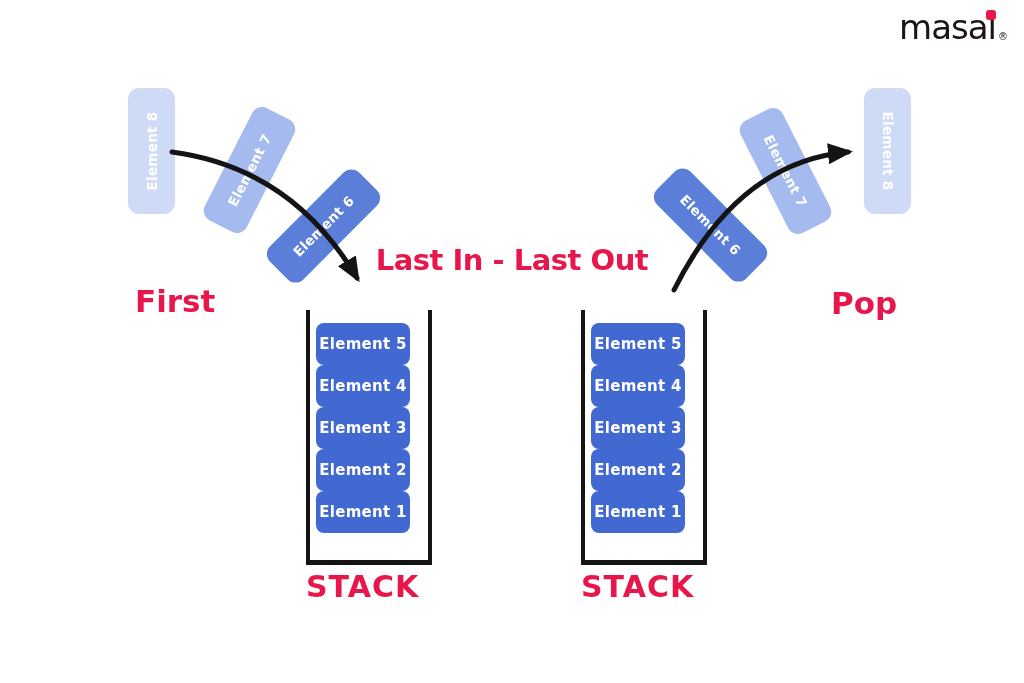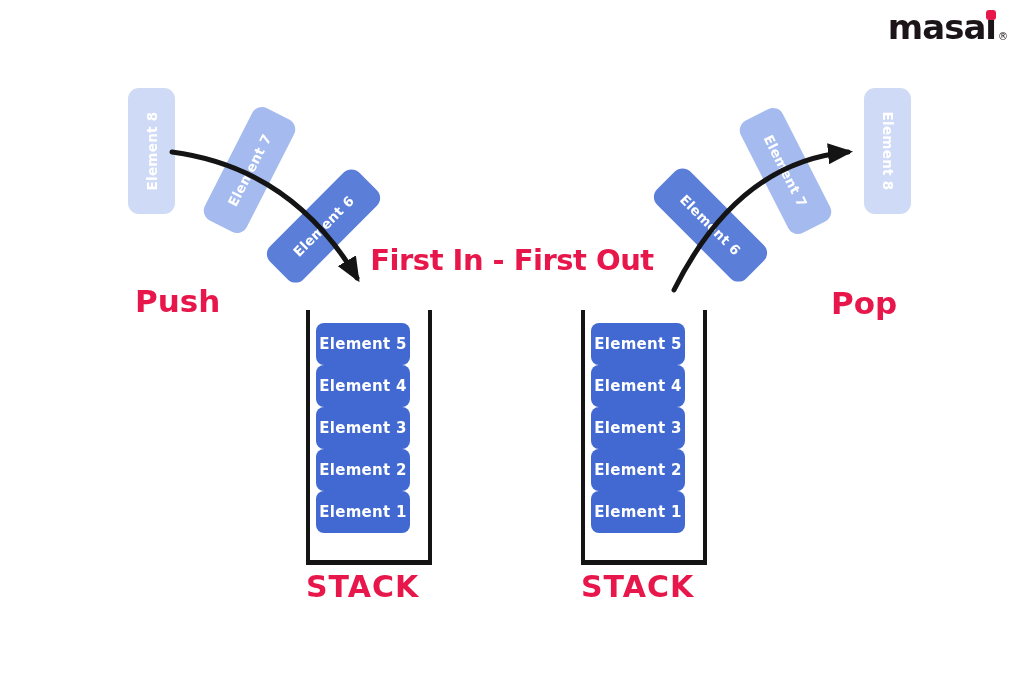--- a/index.html
+++ b/index.html
@@ -17,21 +17,21 @@
     position: absolute;
     top: 10px;
     right: 16px;
     display: flex;
     align-items: flex-end;
     z-index: 6;
   }
   .logo-text-wrap {
     position: relative;
     font-size: 34px;
-    font-weight: bold;
+    font-weight: normal;
     letter-spacing: -1px;
     color: #1b1418;
     line-height: 1;
   }
   .logo-dot {
     position: absolute;
     top: 0px;
     right: 0px;
     width: 10px;
     height: 10px;
@@ -177,22 +177,22 @@
   <svg class="arrows" width="1024" height="683" viewBox="0 0 1024 683">
     <defs>
       <marker id="ah" viewBox="0 0 5 4.2" refX="4" refY="2.1" markerWidth="5" markerHeight="4.2" orient="auto">
         <path d="M0,0 L5,2.1 L0,4.2 z" fill="#141414"></path>
       </marker>
     </defs>
     <path d="M172,152 Q292,168 357,278" fill="none" stroke="#141414" stroke-width="5" stroke-linecap="round" marker-end="url(#ah)"></path>
     <path d="M674,290 Q738,162 848,152" fill="none" stroke="#141414" stroke-width="5" stroke-linecap="round" marker-end="url(#ah)"></path>
   </svg>
 
-  <div class="red-heading lifo-title">First In - First Out</div>
-  <div class="red-heading push-label">Push</div>
+  <div class="red-heading lifo-title">Last In - Last Out</div>
+  <div class="red-heading push-label">First</div>
   <div class="red-heading pop-label">Pop</div>
 
   <div class="stack-box stack-left">
 
       <div class="sbox">
         <span>Element 5</span>
       </div>
 
       <div class="sbox">
         <span>Element 4</span>

